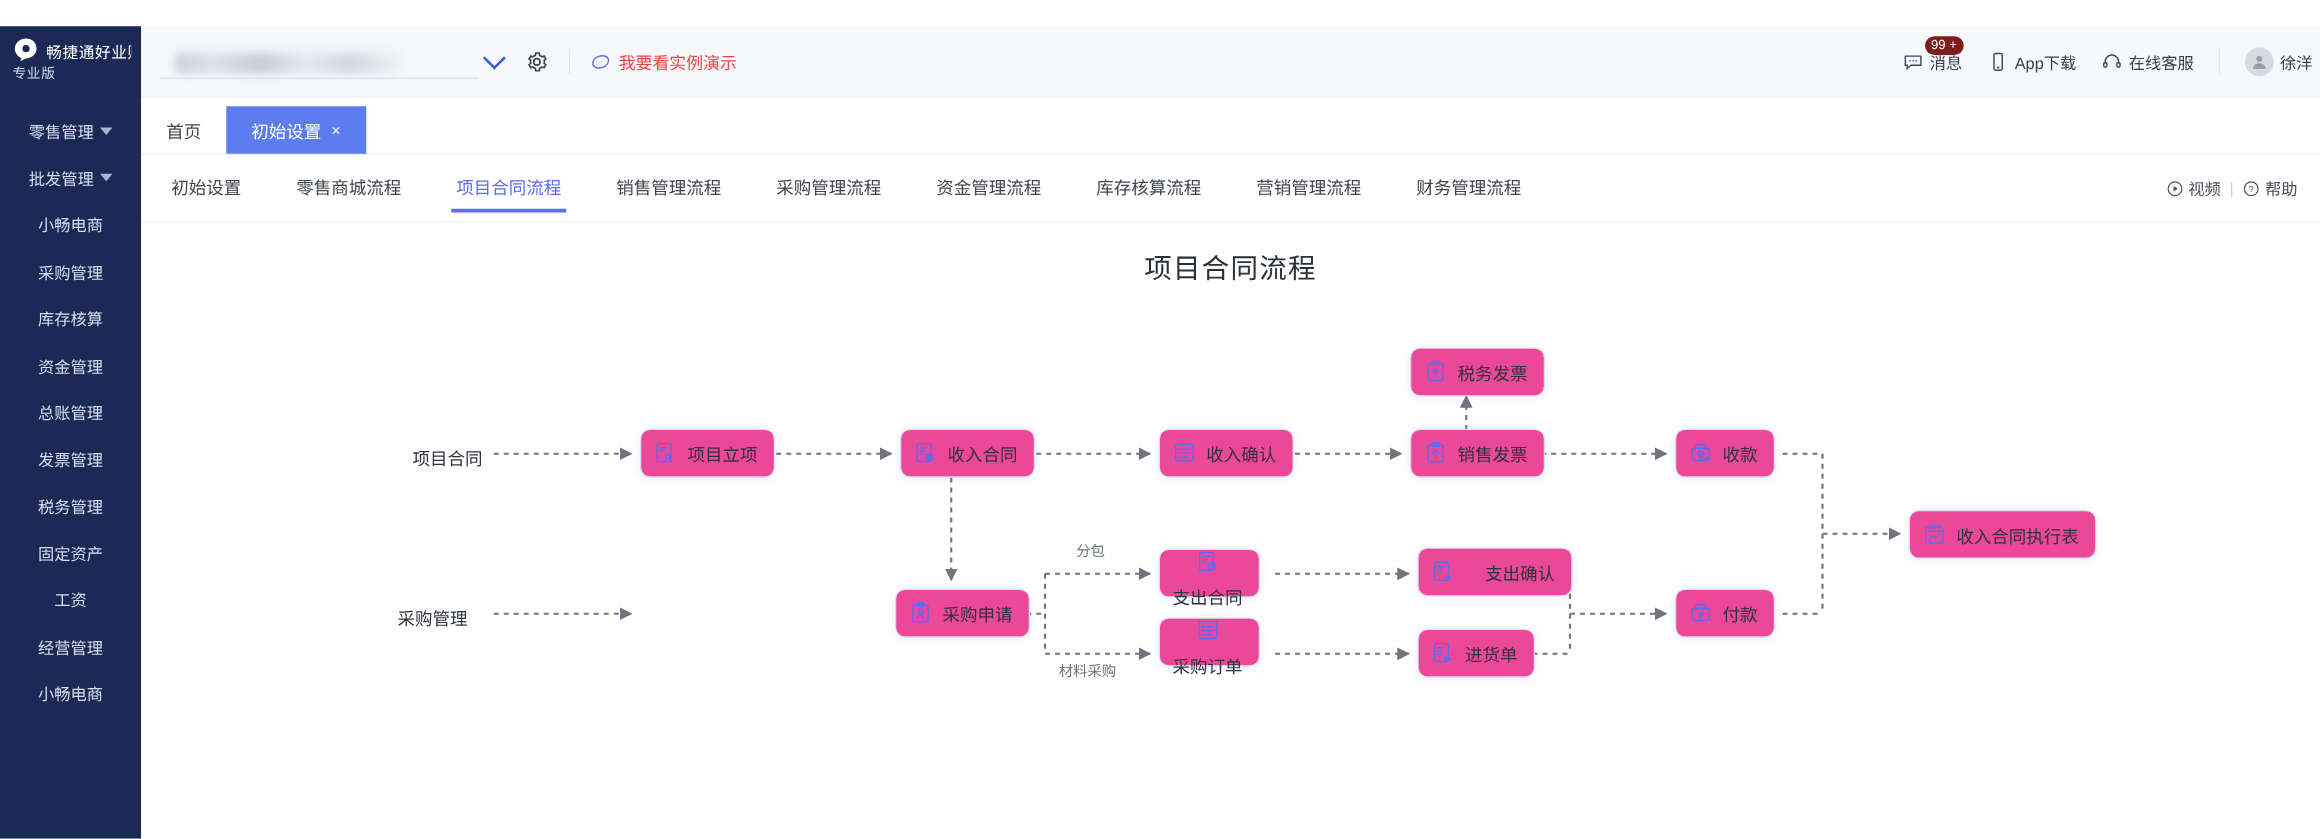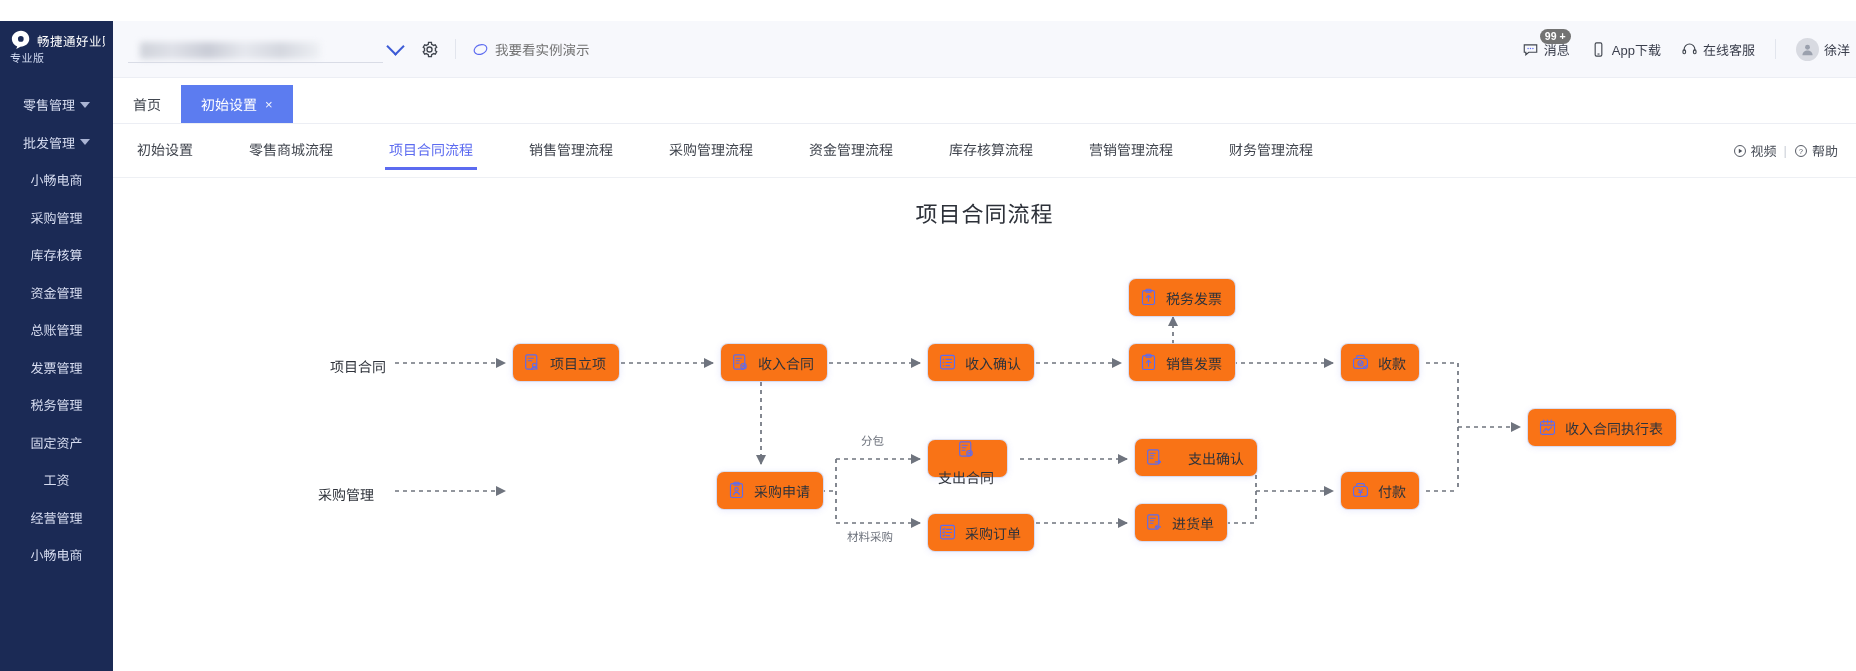--- a/index.html
+++ b/index.html
@@ -61,31 +61,31 @@
   }
   .chev-down {
     width: 13px; height: 13px; margin-left: 6px; margin-bottom: 6px;
     border-right: 2px solid #3c5bd6; border-bottom: 2px solid #3c5bd6;
     transform: rotate(45deg); flex: 0 0 13px;
   }
   .gear-btn { margin-left: 18px; cursor: pointer; display: flex; align-items: center; }
   .v-divider { width: 1px; height: 20px; background: #e2e5ed; margin: 0 16px; }
   .demo-link {
     display: flex; align-items: center; gap: 6px; font-size: 13.5px;
-    color: #737373; cursor: pointer; white-space: nowrap;
+    color: #ef4444; cursor: pointer; white-space: nowrap;
   }
   .topbar-right {
     margin-left: auto; display: flex; align-items: center; gap: 20px;
     padding-right: 6px; font-size: 13px; color: #3b3f4d;
   }
   .tb-item { display: flex; align-items: center; gap: 5px; cursor: pointer; position: relative; }
   .badge {
-    position: absolute; left: 18px; top: -11px; background: #737373; color: #fff;
+    position: absolute; left: 18px; top: -11px; background: #7f1d1d; color: #fff;
     font-size: 10.5px; line-height: 15px; height: 15px; padding: 0 5px;
-    border-radius: 8px; white-space: nowrap; font-weight: bold;
+    border-radius: 8px; white-space: nowrap; font-weight: normal;
   }
   .avatar {
     width: 23px; height: 23px; border-radius: 50%; background: #d8dae1;
     display: flex; align-items: center; justify-content: center;
   }
   .user-name { max-width: 28px; overflow: hidden; white-space: nowrap; }
 
   
   .tabstrip {
     position: absolute; left: 113px; top: 78px; right: 0; height: 46px;
@@ -100,21 +100,21 @@
   .tab-x { font-size: 13px; opacity: .92; cursor: pointer; }
 
   
   .subtabs {
     position: absolute; left: 113px; top: 124px; right: 0; height: 54px;
     background: #fff; display: flex; align-items: center;
     border-bottom: 1px solid #eef0f4;
   }
   .stab {
     font-size: 14px; color: #40454e; cursor: pointer; padding: 0 0 3px 0;
-    margin-left: 34px; margin-right: 22px; position: relative; height: 36px;
+    margin-left: 22px; margin-right: 22px; position: relative; height: 36px;
     display: flex; align-items: center;
   }
   .stab:first-child { margin-left: 24px; }
   .stab.active { color: #5c6bf0; }
   .stab.active::after {
     content: ""; position: absolute; left: -4px; right: -4px; bottom: -1px;
     height: 2.5px; background: #5c6bf0;
   }
   .subtabs-right {
     margin-left: auto; display: flex; align-items: center; gap: 7px;
@@ -125,21 +125,21 @@
 
   
   .canvas { position: absolute; left: 113px; top: 178px; right: 0; bottom: 0; background: #fff; }
   .flow-title {
     position: absolute; left: 0; right: 0; top: 18px; text-align: center;
     font-size: 22px; color: #2c3038; letter-spacing: 1px;
   }
   #flow-svg { position: absolute; left: 0; top: 0; width: 100%; height: 100%; }
 
   .node {
-    position: absolute; height: 37px; background: #f97316;
+    position: absolute; height: 37px; background: #ec4899;
     border-radius: 7px; display: flex; align-items: center; gap: 8px;
     padding: 0 13px 0 10px; cursor: pointer; white-space: nowrap;
     box-shadow: 0 1px 7px rgba(92,108,240,.17), 0 0 0 1px rgba(225,228,240,.9);
     font-size: 14px; color: #2f333b;
   }
   .node .nico { width: 19px; height: 19px; flex: 0 0 19px; display: block; }
   .row-label {
     position: absolute; font-size: 14px; color: #2f333b; white-space: nowrap;
   }
   .edge-label {
@@ -489,21 +489,21 @@
         <div class="node" style="left: 1228px; top: 294px;">
           <span class="nico"><svg viewBox="0 0 24 24" width="19" height="19" fill="none" stroke="#5c6bf0" stroke-width="1.45" stroke-linecap="round" stroke-linejoin="round">
               <rect x="3.2" y="7" width="17.6" height="12.4" rx="3"></rect>
               <path d="M7 7V5.4A2 2 0 0 1 9 3.4h6a2 2 0 0 1 2 2V7"></path>
               <path d="M9.4 10.6 12 13.6l2.6-3"></path>
               <line x1="12" y1="13.6" x2="12" y2="17"></line>
               <line x1="9.8" y1="14.4" x2="14.2" y2="14.4"></line>
             </svg></span>
           <span>付款</span>
         </div>
-        <div class="node" style="left: 815px; top: 336px;">
+        <div class="node" style="left: 815px; top: 317px; flex-direction: column;">
           <span class="nico"><svg viewBox="0 0 24 24" width="19" height="19" fill="none" stroke="#5c6bf0" stroke-width="1.45" stroke-linecap="round" stroke-linejoin="round">
               <rect x="3.2" y="3" width="17.6" height="17" rx="2.3"></rect>
               <line x1="10.4" y1="8" x2="17" y2="8"></line>
               <line x1="10.4" y1="12" x2="17" y2="12"></line>
               <line x1="10.4" y1="16" x2="15" y2="16"></line>
               <path d="M6 7.6l1 1 1.6-1.8"></path>
               <path d="M6 11.6l1 1 1.6-1.8"></path>
               <path d="M6 15.6l1 1 1.6-1.8"></path>
             </svg></span>
           <span>采购订单</span>

